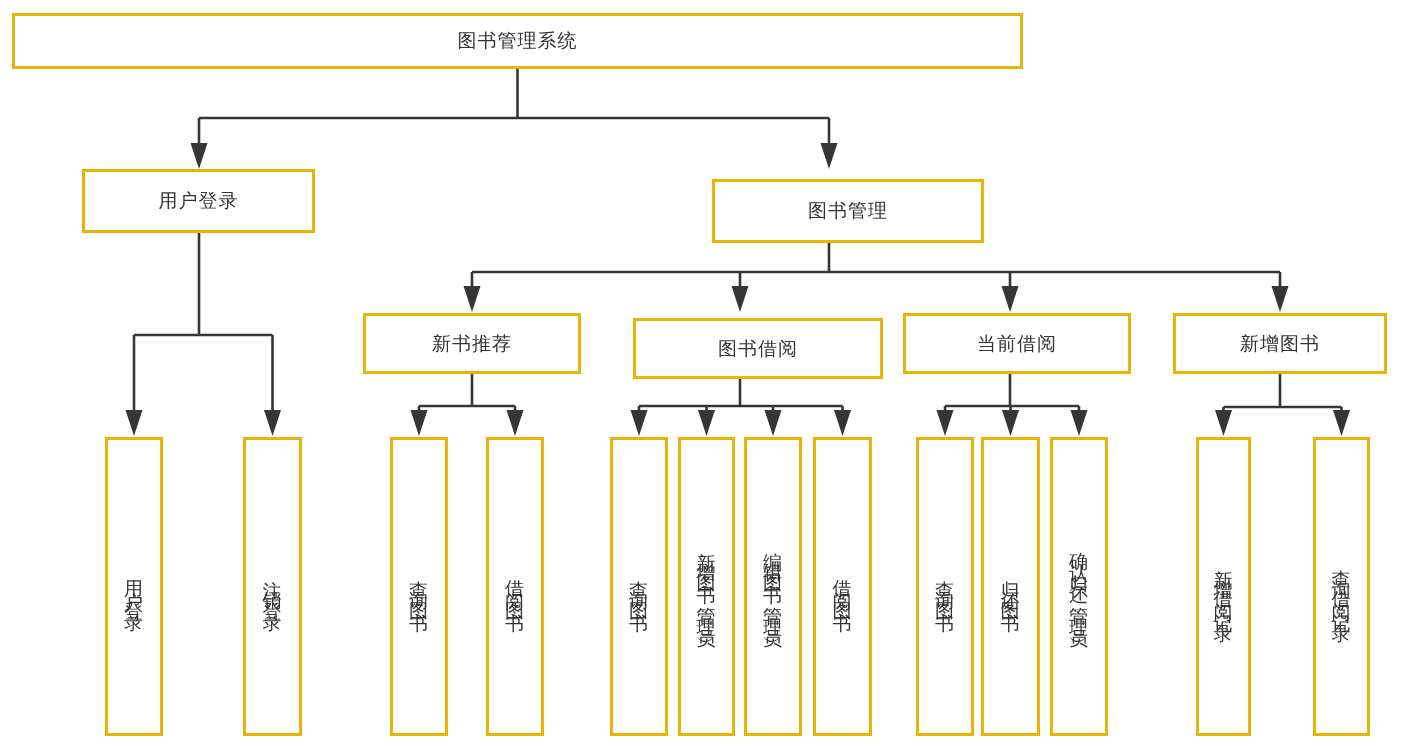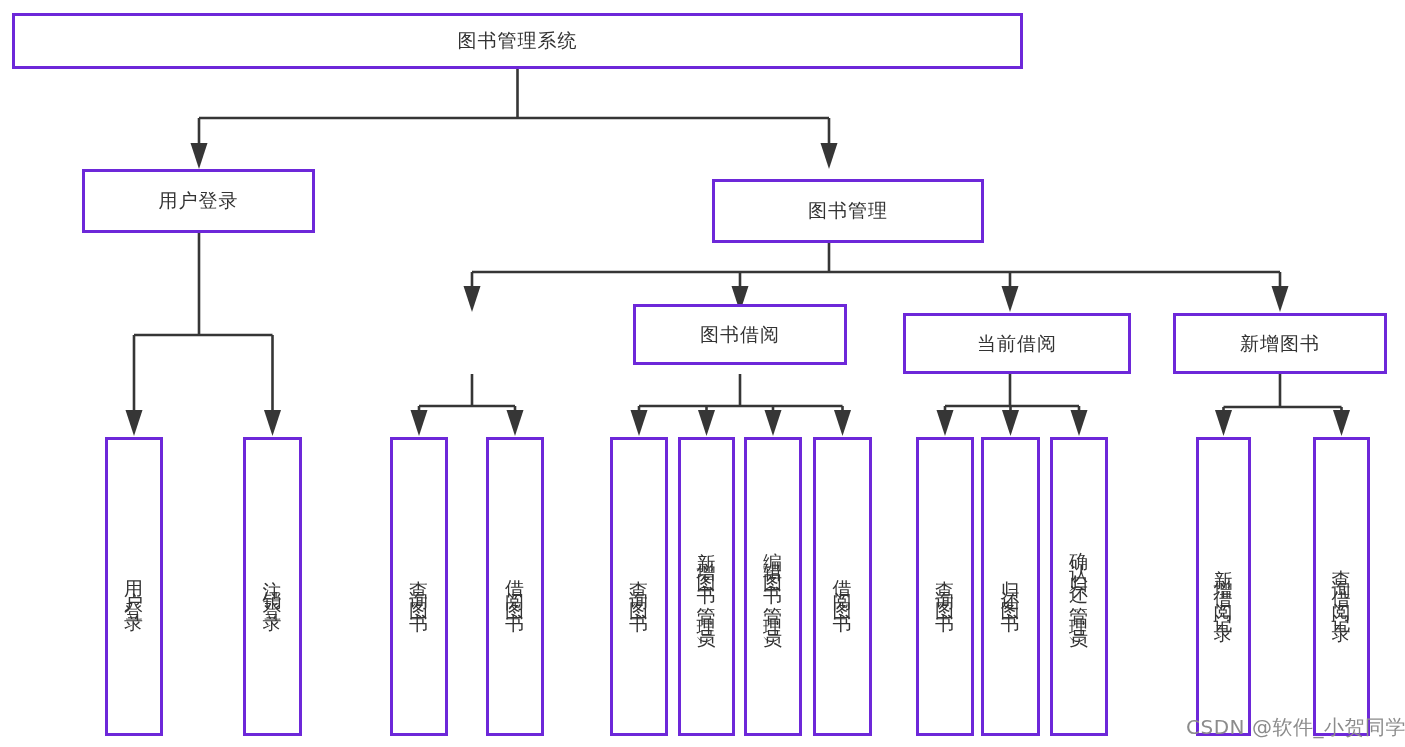--- a/index.html
+++ b/index.html
@@ -7,21 +7,21 @@
     position:relative;
     width:1405px;height:747px;
     background:#ffffff;
     font-family:"DejaVu Sans",sans-serif;
     overflow:hidden;
   }
   .connectors{position:absolute;left:0;top:0;}
   .node{
     position:absolute;
     box-sizing:border-box;
-    border:3px solid #6d28d9;
+    border:3px solid #eab308;
     background:#ffffff;
     display:flex;
     align-items:center;
     justify-content:center;
     color:#333333;
     font-size:19px;
   }
   .node.h span{letter-spacing:1px;white-space:nowrap;}
   .node.v span{
     writing-mode:vertical-rl;
@@ -78,21 +78,24 @@
     <span>图书管理系统</span>
   </div>
 
   <div class="node h" style="left:82px;top:169px;width:233px;height:64px">
     <span>用户登录</span>
   </div>
   <div class="node h" style="left:712px;top:179px;width:272px;height:64px">
     <span>图书管理</span>
   </div>
 
-  <div class="node h" style="left:633px;top:304px;width:214px;height:61px">
+  <div class="node h" style="left:363px;top:313px;width:218px;height:61px">
+    <span>新书推荐</span>
+  </div>
+  <div class="node h" style="left:633px;top:318px;width:250px;height:61px">
     <span>图书借阅</span>
   </div>
   <div class="node h" style="left:903px;top:313px;width:228px;height:61px">
     <span>当前借阅</span>
   </div>
   <div class="node h" style="left:1173px;top:313px;width:214px;height:61px">
     <span>新增图书</span>
   </div>
 
   <div class="node v" style="left:105px;top:437px;width:58px;height:299px">
@@ -132,15 +135,14 @@
     <span>确认归还（管理员）</span>
   </div>
 
   <div class="node v" style="left:1196px;top:437px;width:55px;height:299px">
     <span>新增借阅记录</span>
   </div>
   <div class="node v" style="left:1313px;top:437px;width:57px;height:299px">
     <span>查询借阅记录</span>
   </div>
 
-  <div class="watermark">CSDN @软件_小贺同学</div>
 
 </div>
 
 </body></html>

